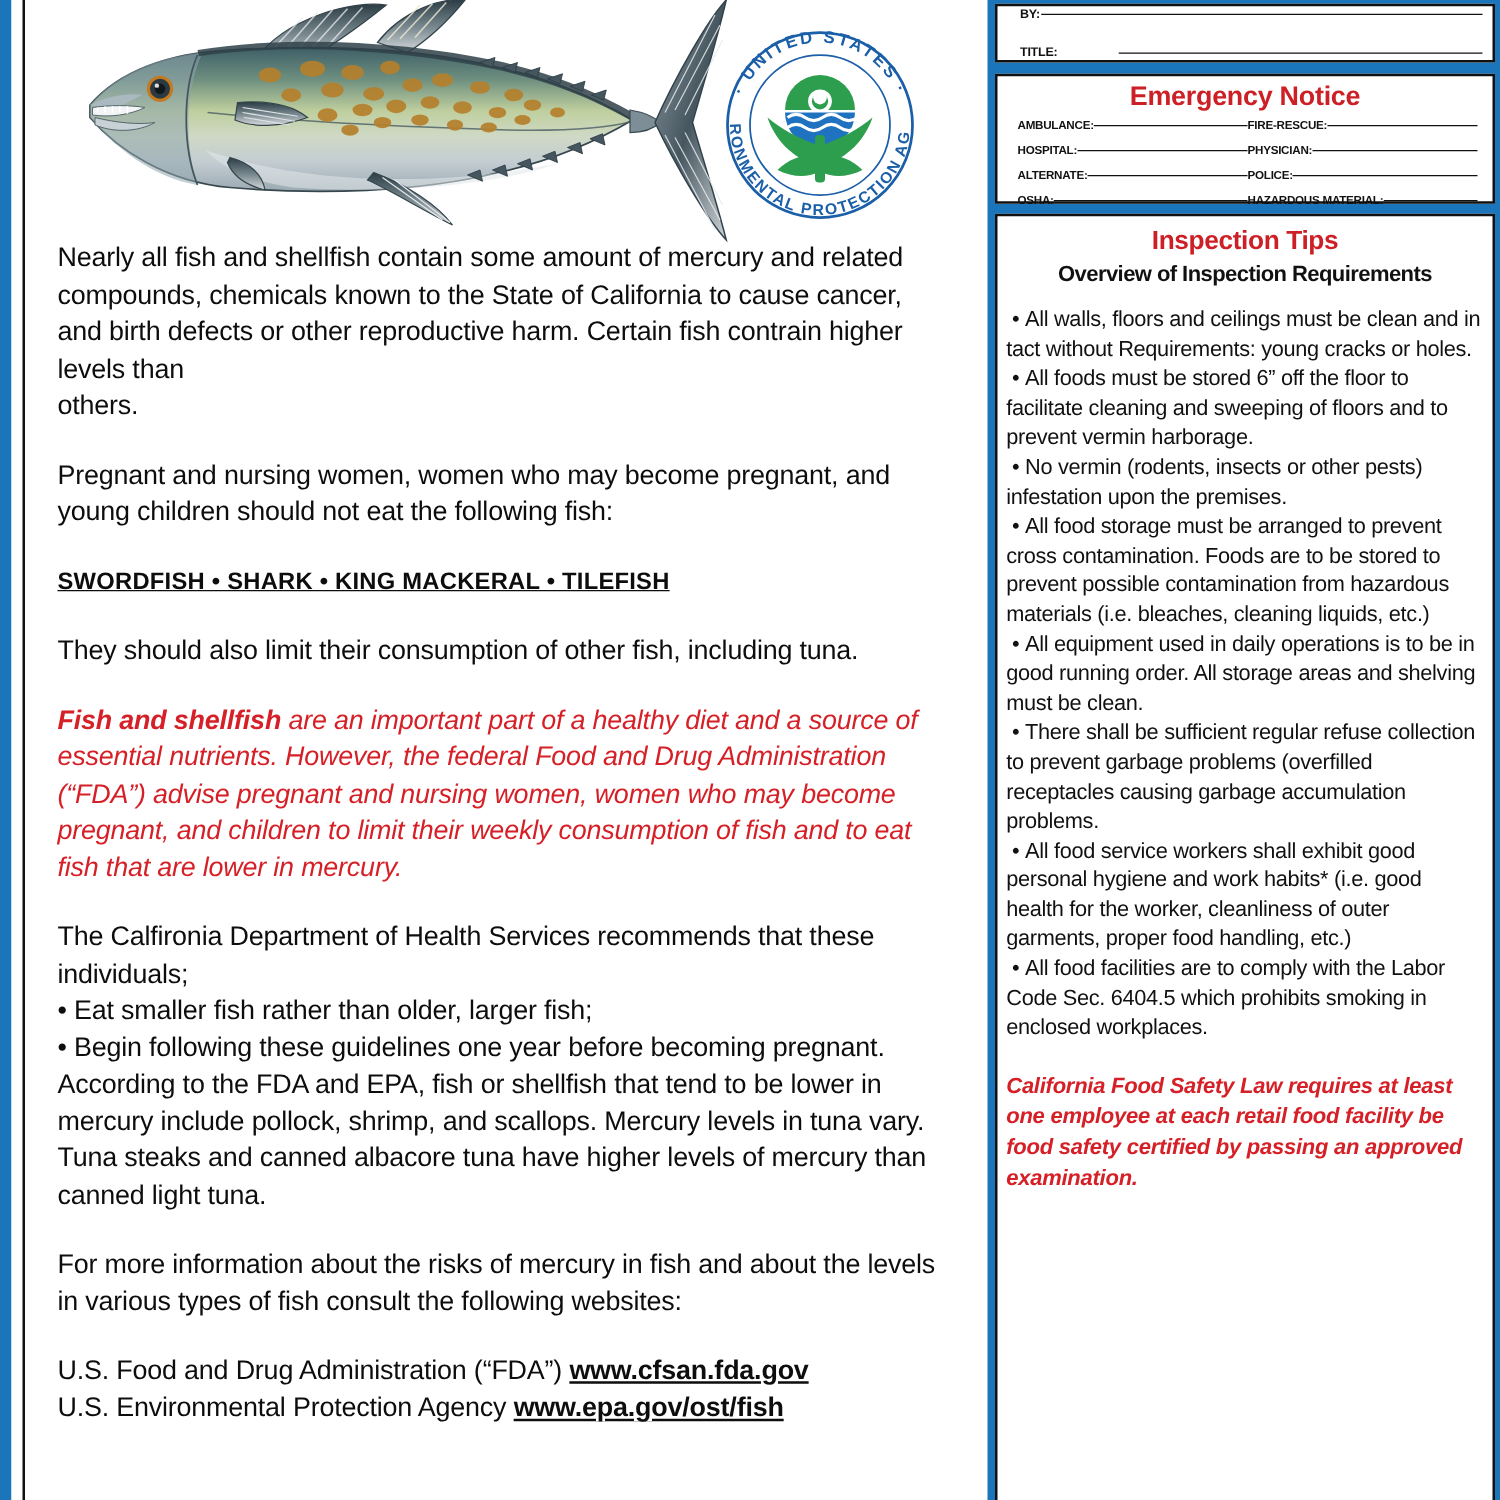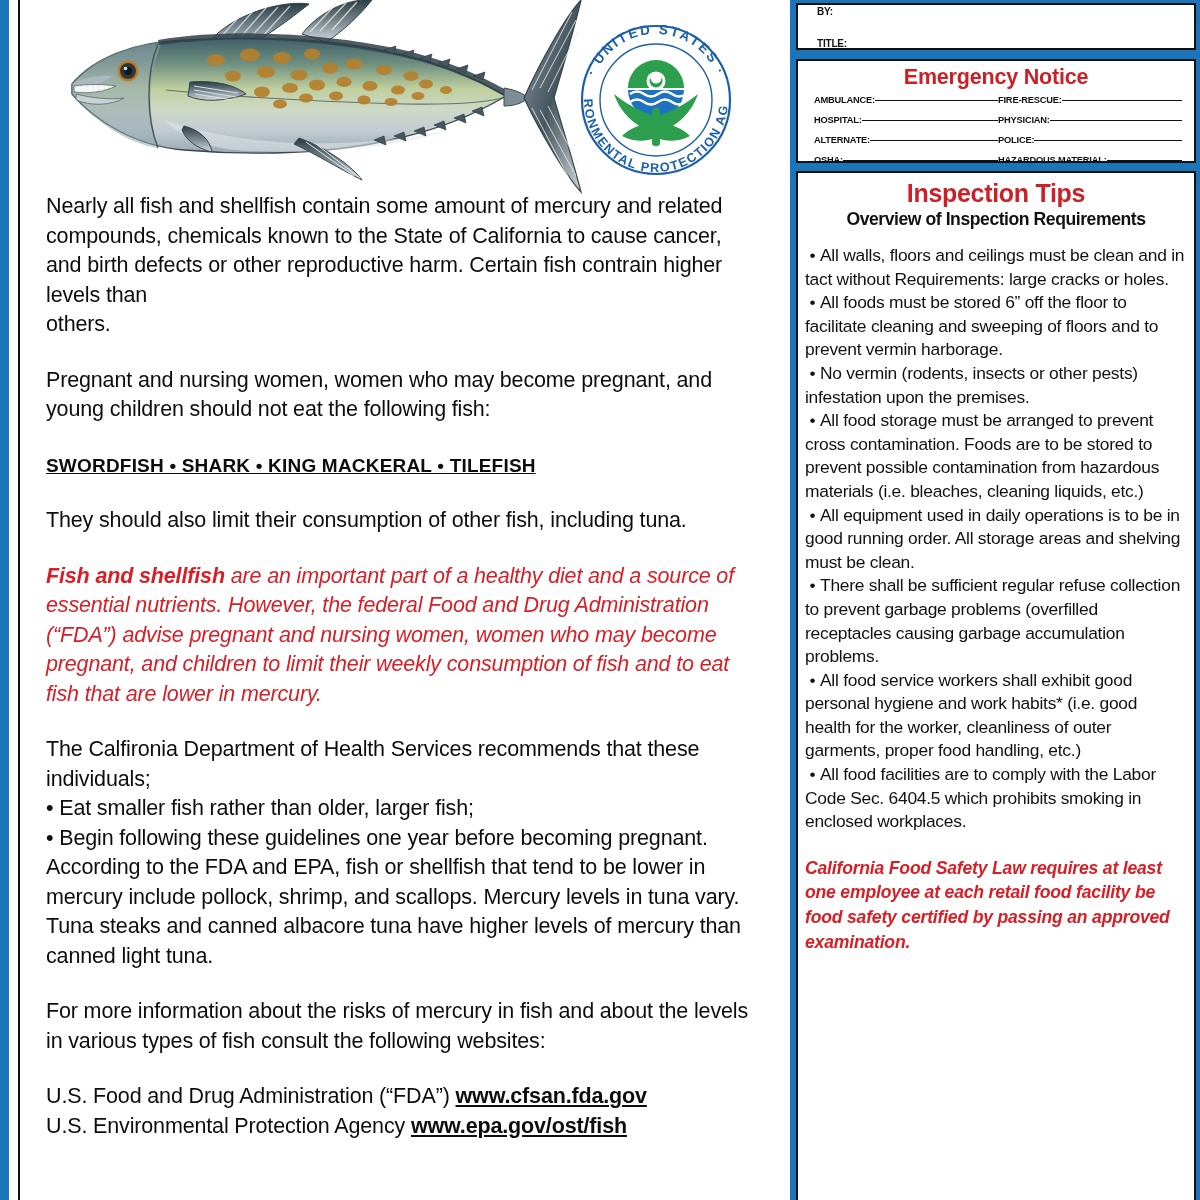--- a/index.html
+++ b/index.html
@@ -80,21 +80,20 @@
   .panel-signature{
     height:47px;
     padding:3px 8px 0 8px;
     position:relative;
   }
   .sig-row{
     display:flex;align-items:baseline;
     font-size:10px;font-weight:bold;letter-spacing:-0.2px;
     color:#111;
     padding-left:10px;
-    flex-direction:column;
   }
   .sig-row:first-child{margin-top:-2px;}
   .sig-row.second{margin-top:20px;gap:48px;}
   .sig-line{
     flex:1;
     border-bottom:1.6px solid #111;
     margin-left:1px;
     position:relative;top:-2px;
   }
 
@@ -130,21 +129,21 @@
   .panel-tips{
     margin-top:8px;
     height:1057px;
     padding:4px 7px 0 7px;
     overflow:hidden;
   }
   .tips-title{
     text-align:center;
     color:#cc2026;
     font-weight:bold;
-    font-size:25px;
+    font-size:21px;
     letter-spacing:-0.3px;
     line-height:28px;
     margin:2px 0 0 0;
   }
   .tips-sub{
     text-align:center;
     font-weight:bold;
     font-size:17.6px;
     color:#111;
     letter-spacing:-0.45px;
@@ -416,21 +415,21 @@
           <span class="sig-line"></span>
         </span>
       </div>
     </div>
 
     <div class="panel panel-tips">
       <div class="tips-title">Inspection Tips</div>
       <div class="tips-sub">Overview of Inspection Requirements</div>
 
       <div class="tips-list">
-        <p class="tip">All walls, floors and ceilings must be clean and in tact without Requirements: large cracks or holes.</p>
+        <p class="tip">All walls, floors and ceilings must be clean and in tact without Requirements: young cracks or holes.</p>
         <p class="tip">All foods must be stored 6” off the floor to facilitate cleaning and sweeping of floors and to prevent vermin harborage.</p>
         <p class="tip">No vermin (rodents, insects or other pests) infestation upon the premises.</p>
         <p class="tip">All food storage must be arranged to prevent cross contamination. Foods are to be stored to prevent possible contamination from hazardous materials (i.e. bleaches, cleaning liquids, etc.)</p>
         <p class="tip">All equipment used in daily operations is to be in good running order. All storage areas and shelving must be clean.</p>
         <p class="tip">There shall be sufficient regular refuse collection to prevent garbage problems (overfilled receptacles causing garbage accumulation problems.</p>
         <p class="tip">All food service workers shall exhibit good personal hygiene and work habits* (i.e. good health for the worker, cleanliness of outer garments, proper food handling, etc.)</p>
         <p class="tip">All food facilities are to comply with the Labor Code Sec. 6404.5 which prohibits smoking in enclosed workplaces.</p>
       </div>
 
       <div class="tips-red">California Food Safety Law requires at least one employee at each retail food facility be food safety certified by passing an approved examination.</div>

